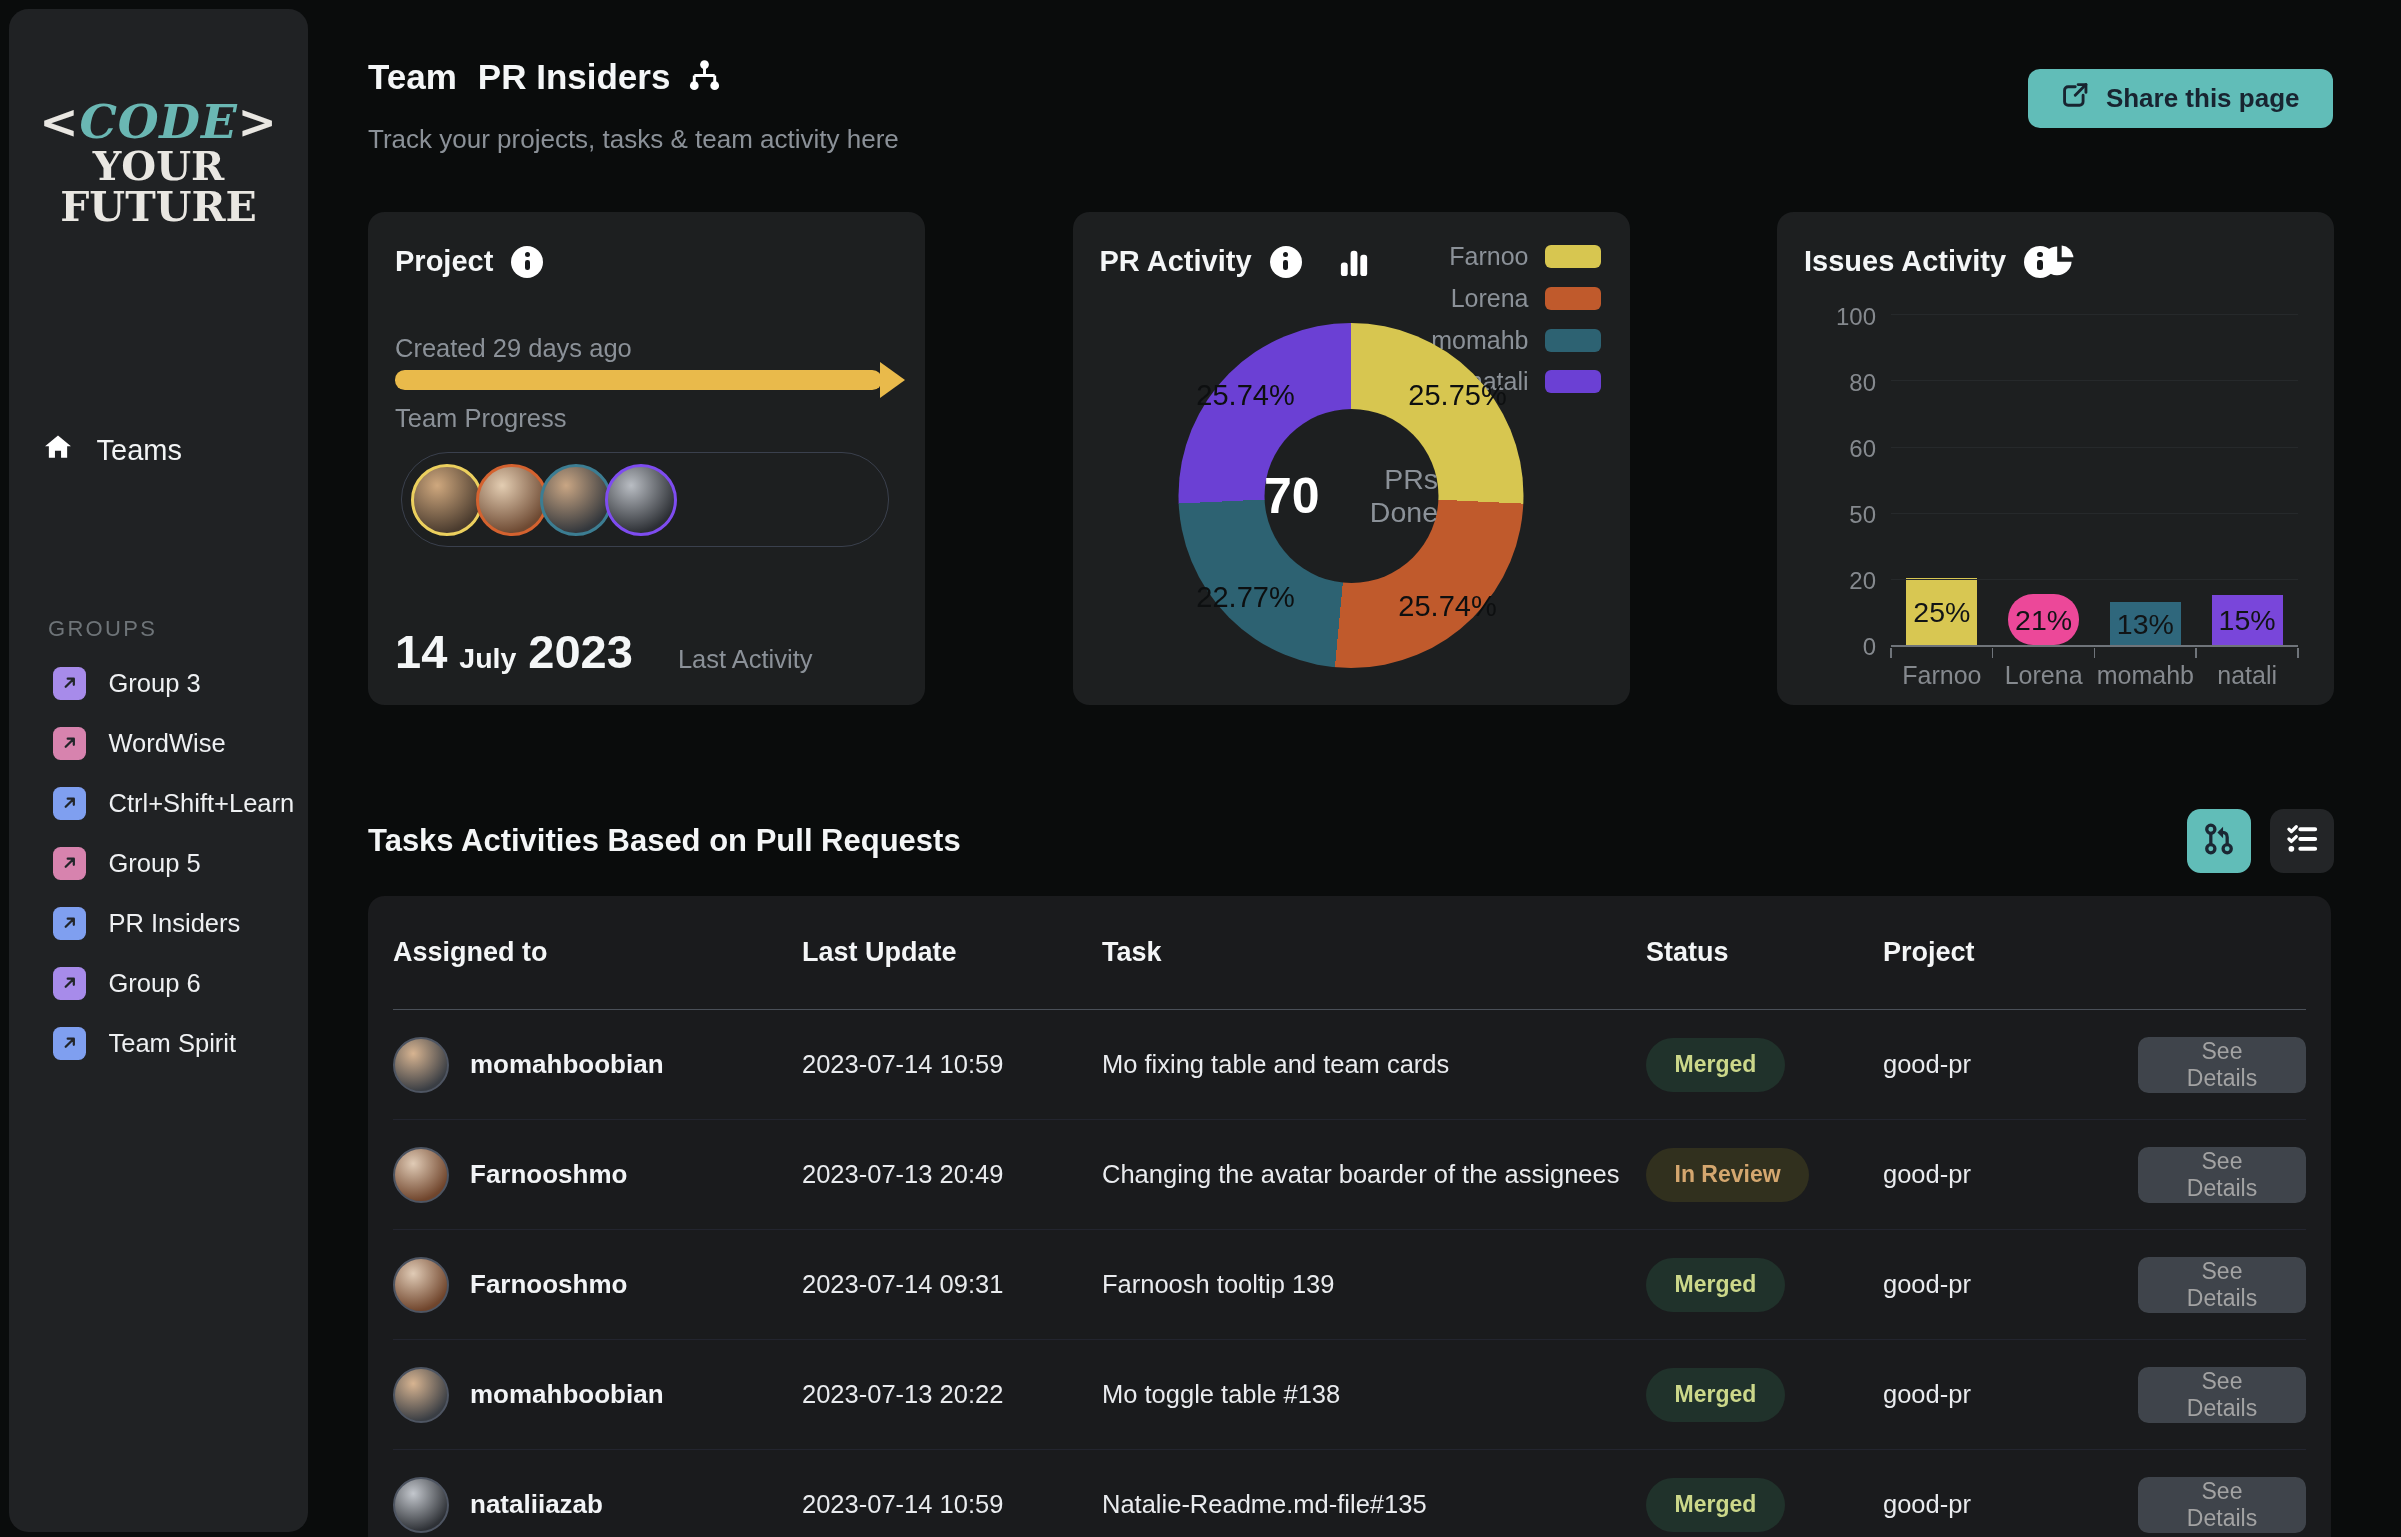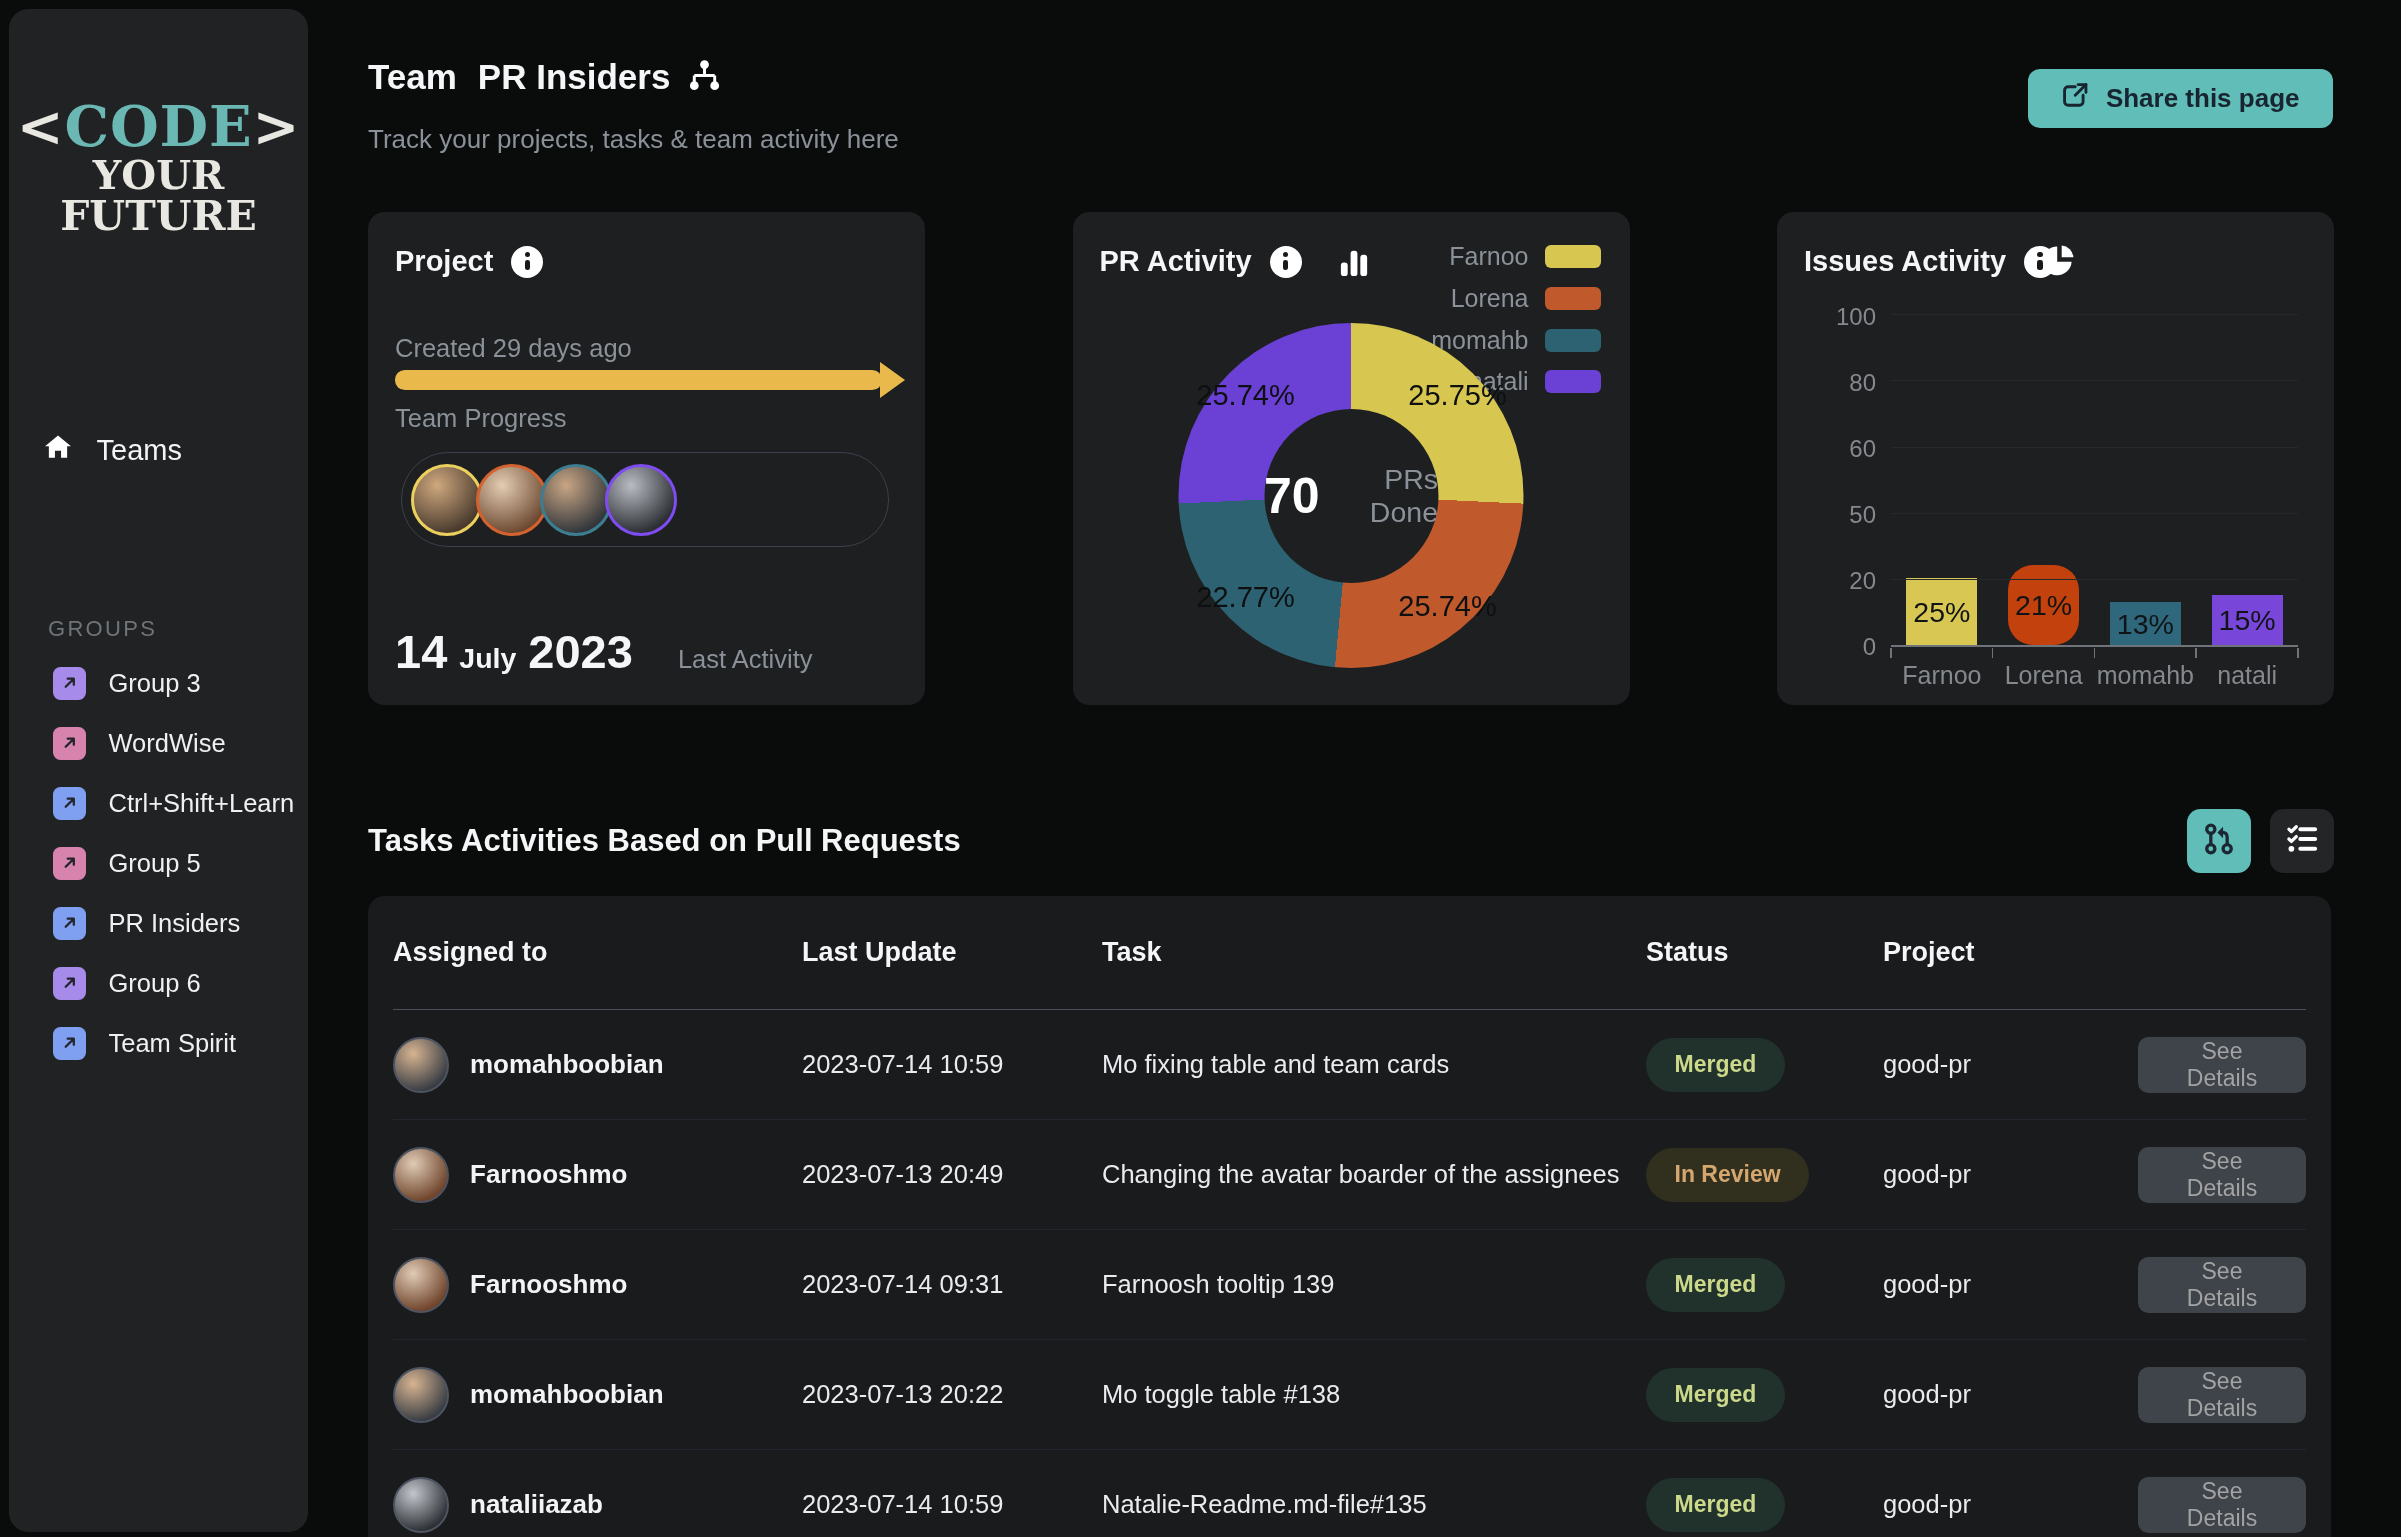--- a/index.html
+++ b/index.html
@@ -11,21 +11,21 @@
     position: relative;
   }
 
   
   .sidebar {
     position:absolute; left:9px; top:9px; bottom:6px; width:299px;
     background: var(--panel_bg, #202224);
     border-radius:19.5px;
   }
   .logo { margin-top:89px; text-align:center; font-family:"DejaVu Serif", serif; font-weight:bold; line-height:1.02; }
-  .logo .l1 { font-size:56px; letter-spacing:0.8px; color:var(--logo_white,#e9e7e2); }
+  .logo .l1 { font-size:47px; letter-spacing:0.8px; color:var(--logo_white,#e9e7e2);font-style:italic; }
   .logo .l1 .word { color:var(--logo_teal,#6ab7b3); }
   .logo .l2 { font-size:40px; color:var(--logo_white,#e9e7e2); }
   .logo .l3 { font-size:41px; color:var(--logo_white,#e9e7e2); }
   .nav-teams { position:absolute; top:422px; left:33px; display:flex; align-items:center; gap:22.5px; cursor:pointer; }
   .nav-teams span { font-size:29px; font-weight:500; color:#f2f4f5; }
   .groups-label { position:absolute; top:607px; left:39px; font-size:22px; letter-spacing:2.3px; color:var(--muted_dark,#6e7478); }
   .groups { position:absolute; top:644px; left:0; right:0; }
   .group-item { display:flex; align-items:center; gap:22.5px; height:60px; padding-left:44px; cursor:pointer; }
   .group-icon { width:33px; height:33px; border-radius:7.5px; display:flex; align-items:center; justify-content:center; flex:0 0 auto; }
   .group-item > span.glabel { font-size:25.5px; color:#eef0f2; }
@@ -314,21 +314,21 @@
             <span class="ytick" style="bottom: 330px;">100</span>
           </div>
         <div class="plot" id="plot">
           <div class="bars" id="bars">
               <div class="bar-slot">
                 <div class="bar" style="height: 67px; background: rgb(216, 199, 82);">
                   <span class="bar-label">25%</span>
                 </div>
               </div>
               <div class="bar-slot">
-                <div class="bar" style="height: 80px; background: #c2410c; border-radius: 25px;">
+                <div class="bar" style="height: 51px; background: #ec4899; border-radius: 25px;">
                   <span class="bar-label">21%</span>
                 </div>
               </div>
               <div class="bar-slot">
                 <div class="bar" style="height: 43px; background: rgb(47, 103, 124);">
                   <span class="bar-label">13%</span>
                 </div>
               </div>
               <div class="bar-slot">
                 <div class="bar" style="height: 50px; background: rgb(121, 70, 218);">

